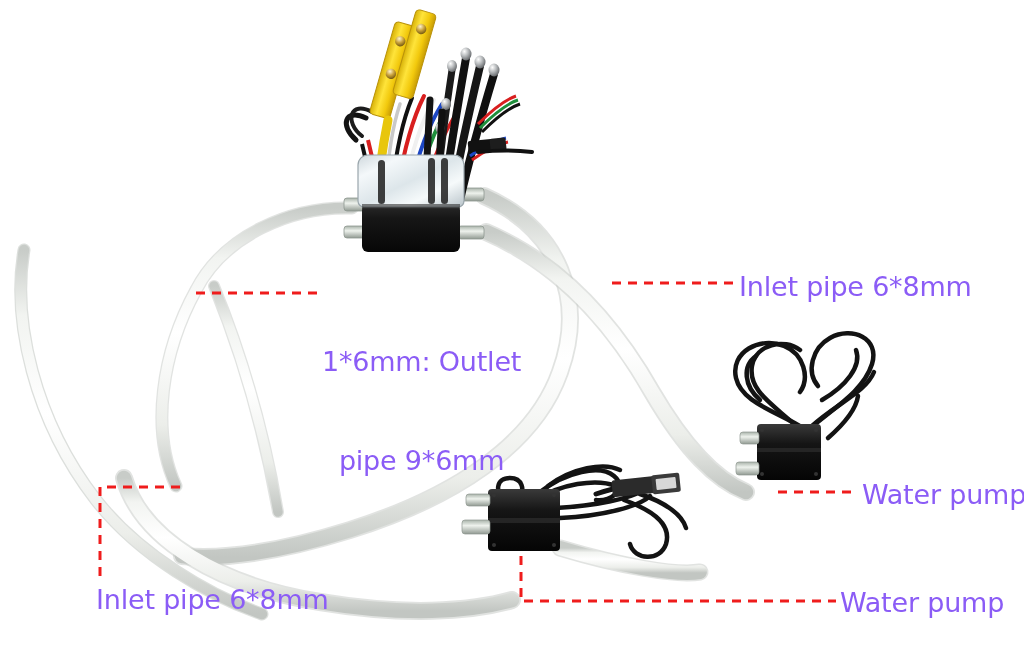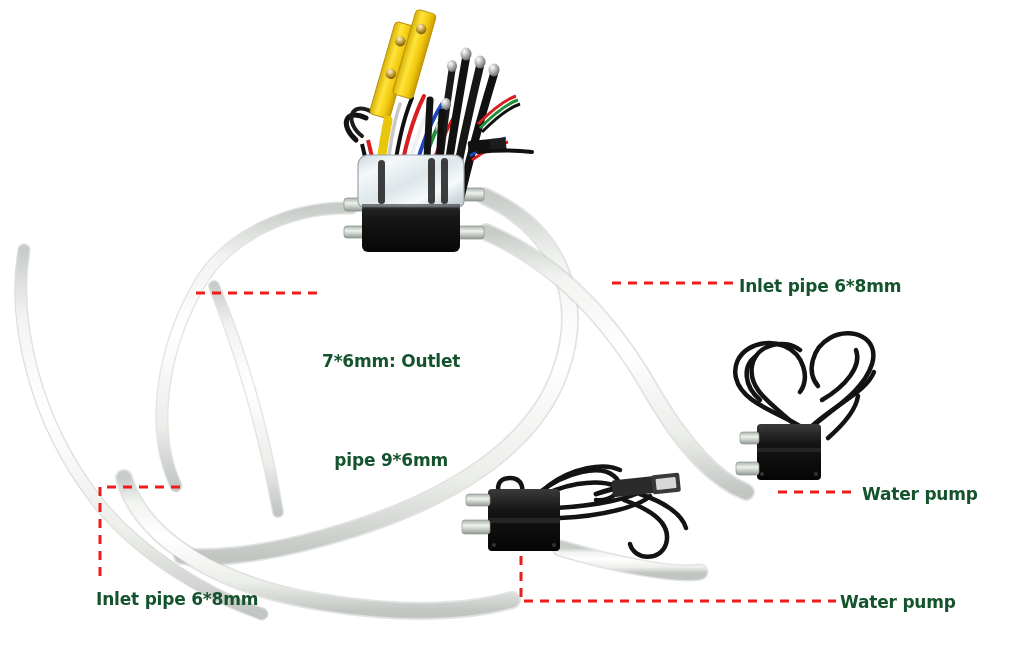--- a/index.html
+++ b/index.html
@@ -16,24 +16,24 @@
     font-family: "DejaVu Sans", "Liberation Sans", sans-serif;
   }
   #photo {
     position: absolute;
     inset: 0;
     width: 1024px;
     height: 650px;
   }
   .ann-label {
     position: absolute;
-    color: #14532d;
+    color: #8b5cf6;
     font-family: "DejaVu Sans", "Liberation Sans", sans-serif;
-    font-size: 17px;
-    font-weight: 700;
+    font-size: 27px;
+    font-weight: 400;
     letter-spacing: -0.2px;
     white-space: pre;
     line-height: 33px;
   }
   .ann-label.two-line { text-align: center; }
   #lbl-outlet   { left: 322px; top: 279px; }
   #lbl-inlet-tr { left: 739px; top: 270px; }
   #lbl-inlet-bl { left: 96px;  top: 583px; }
   #lbl-pump-r   { left: 862px; top: 478px; }
   #lbl-pump-b   { left: 840px; top: 586px; }
@@ -272,21 +272,21 @@
     <g fill="none" stroke="#ef1c1c" stroke-width="3" stroke-dasharray="9 7">
       <path d="M196,293 H318"></path>
       <path d="M612,283 H736"></path>
       <path d="M180,487 H100 V578"></path>
       <path d="M778,492 H858"></path>
       <path d="M521,556 V601 H836"></path>
     </g>
   </svg>
 
   <div class="ann-label two-line" id="lbl-outlet">
-    <div>7*6mm: Outlet</div>
+    <div>1*6mm: Outlet</div>
     <div>pipe 9*6mm</div>
   </div>
 
   <div class="ann-label" id="lbl-inlet-tr">Inlet pipe 6*8mm</div>
 
   <div class="ann-label" id="lbl-inlet-bl">Inlet pipe 6*8mm</div>
 
   <div class="ann-label" id="lbl-pump-r">Water pump</div>
 
   <div class="ann-label" id="lbl-pump-b">Water pump</div>

